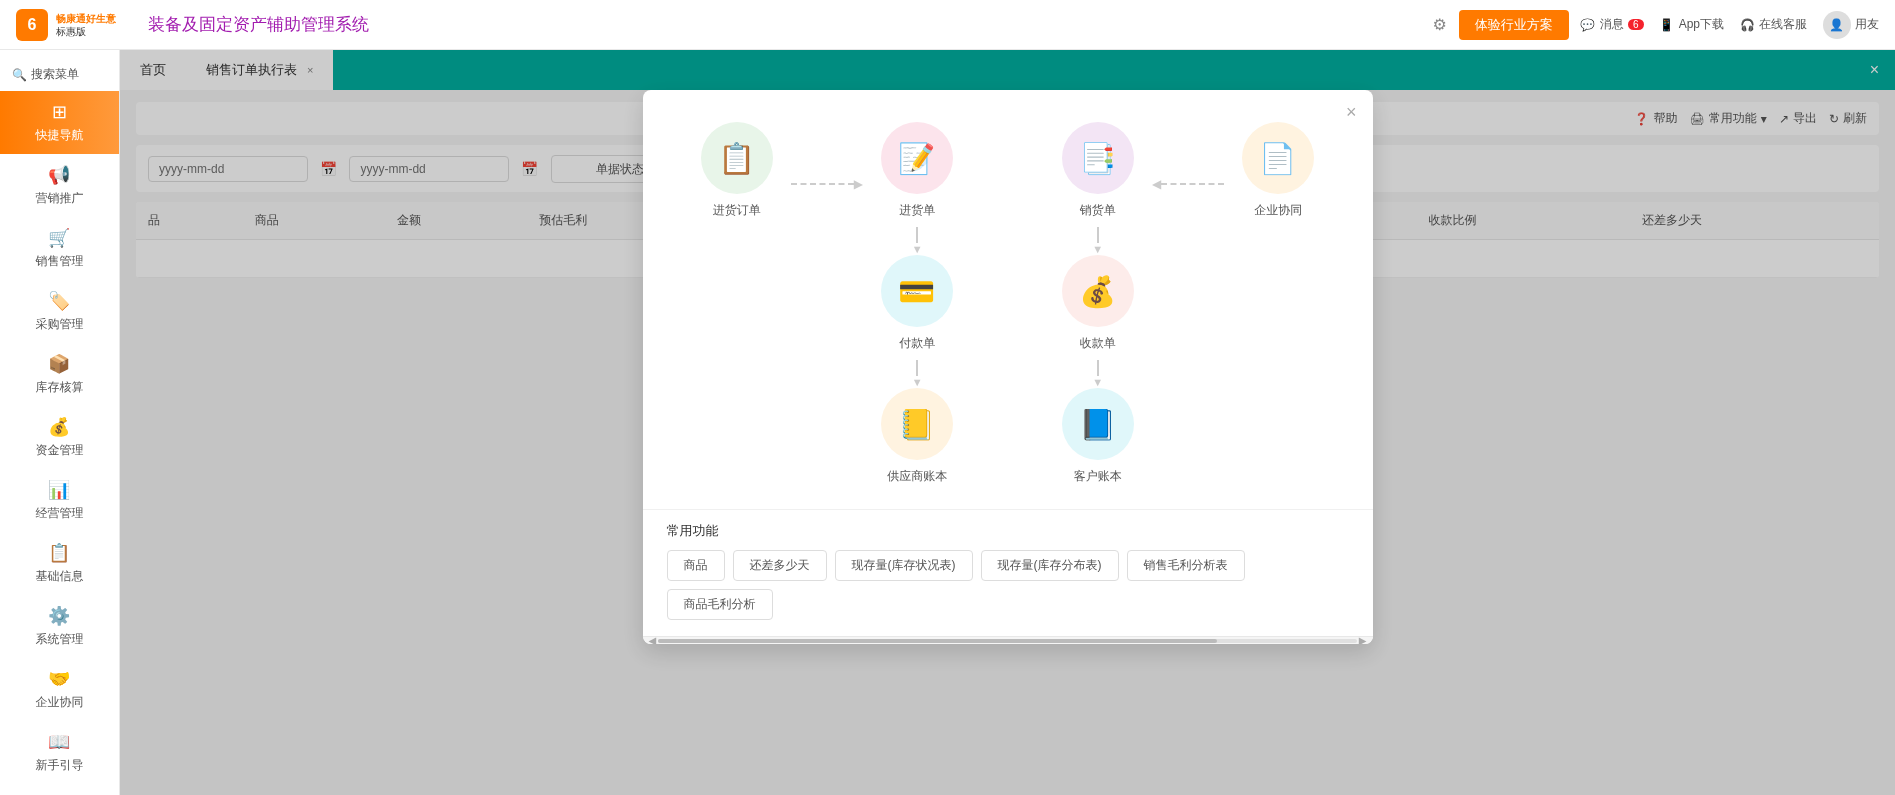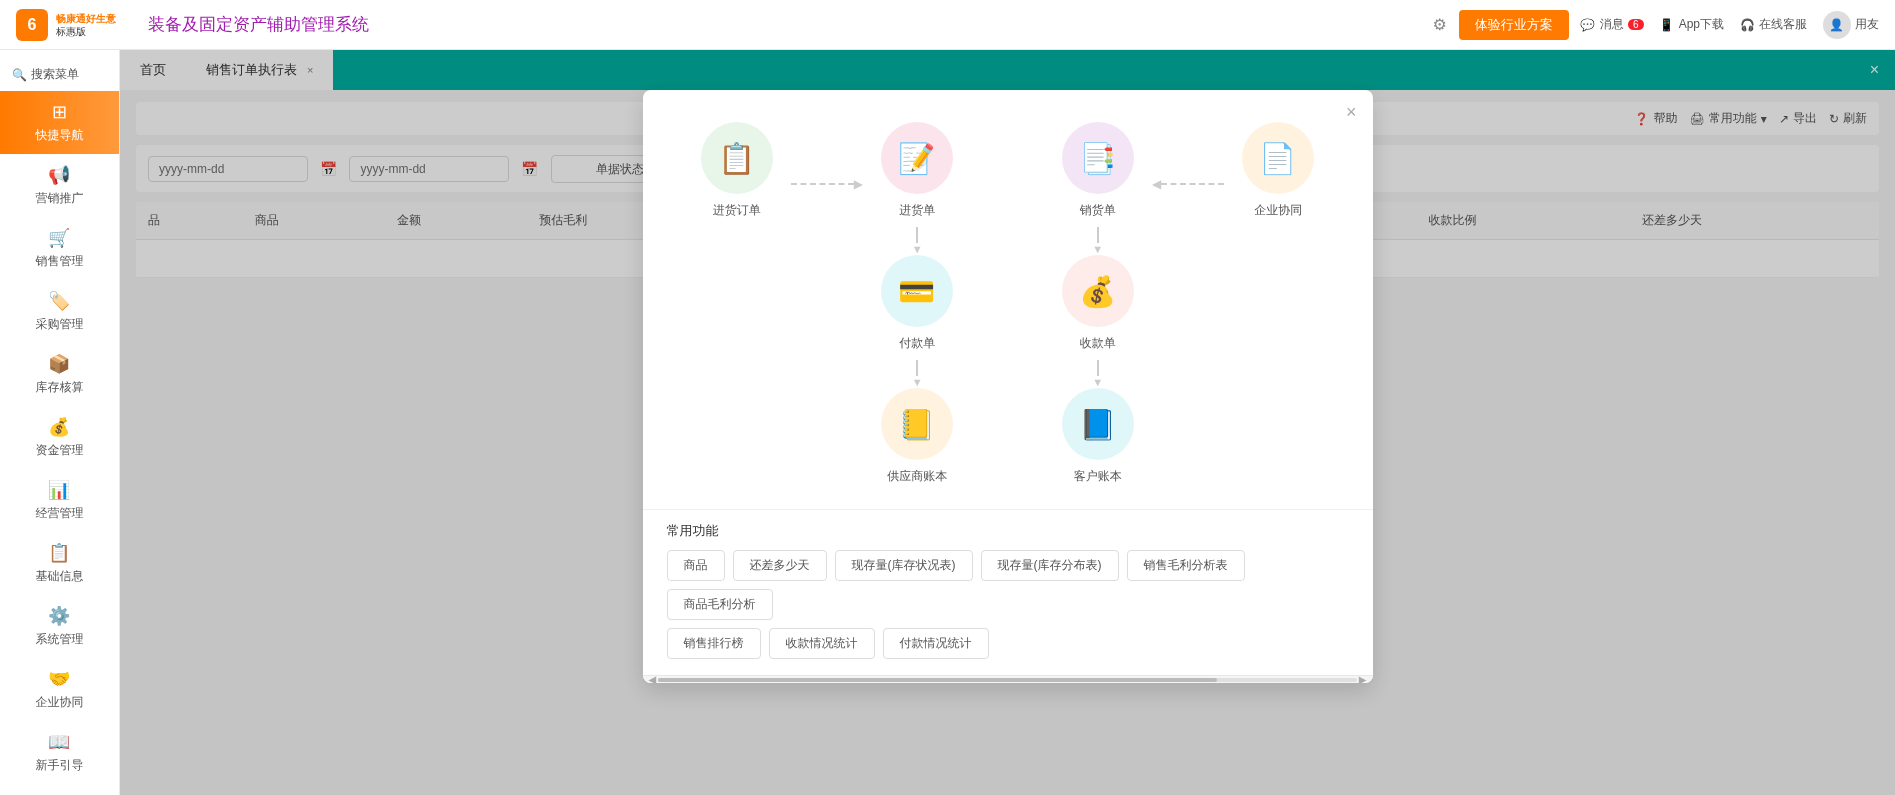--- a/index.html
+++ b/index.html
@@ -508,25 +508,20 @@
         <div class="common-functions">
           <div class="cf-title">常用功能</div>
           <div class="cf-buttons">
             <button class="cf-btn">商品</button>
             <button class="cf-btn">还差多少天</button>
             <button class="cf-btn">现存量(库存状况表)</button>
             <button class="cf-btn">现存量(库存分布表)</button>
             <button class="cf-btn">销售毛利分析表</button>
             <button class="cf-btn">商品毛利分析</button>
           </div>
-          <div class="cf-buttons" style="margin-top:8px;">
-            <button class="cf-btn">销售排行榜</button>
-            <button class="cf-btn">收款情况统计</button>
-            <button class="cf-btn">付款情况统计</button>
-          </div>
         </div>
 
         <div class="modal-scrollbar">
           <span class="scroll-arrow">◀</span>
           <div class="scrollbar-track">
             <div class="scrollbar-thumb"></div>
           </div>
           <span class="scroll-arrow">▶</span>
         </div>
 

